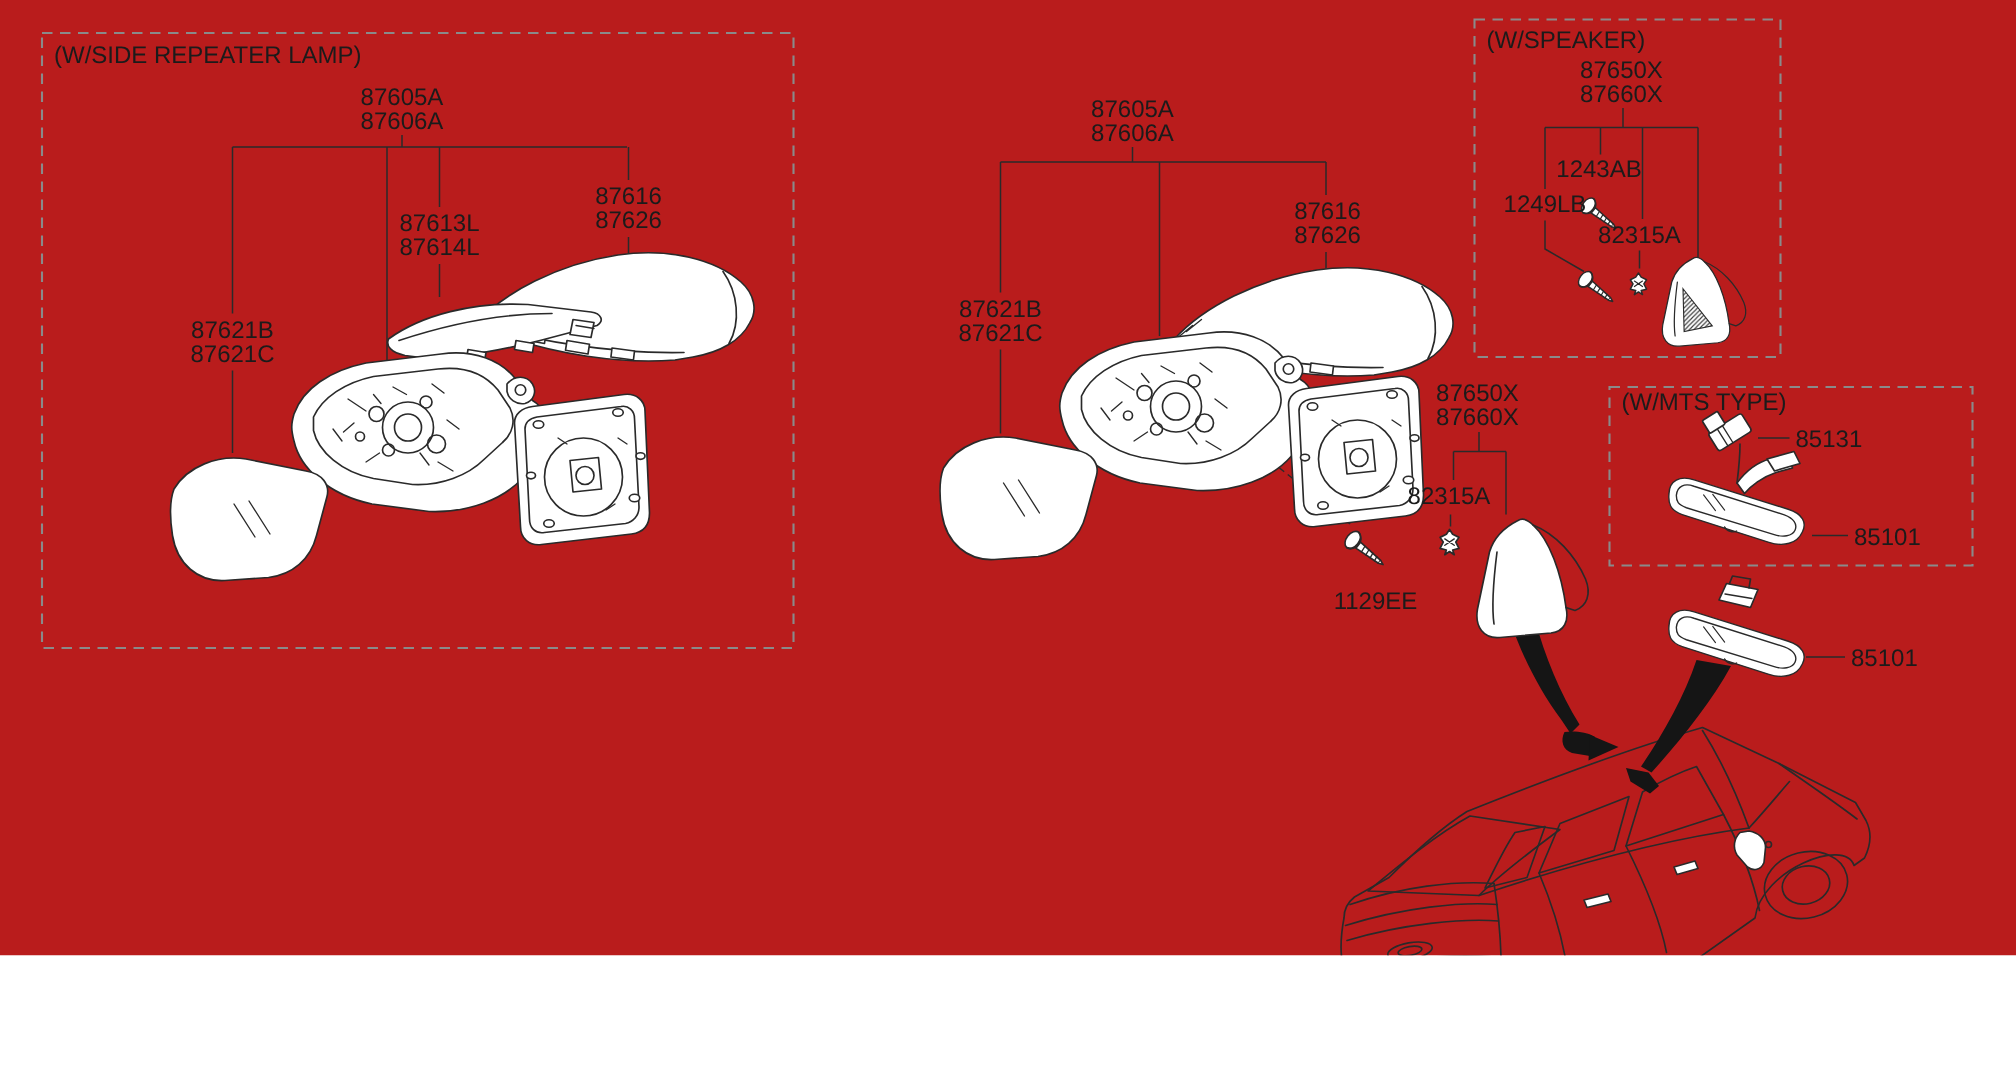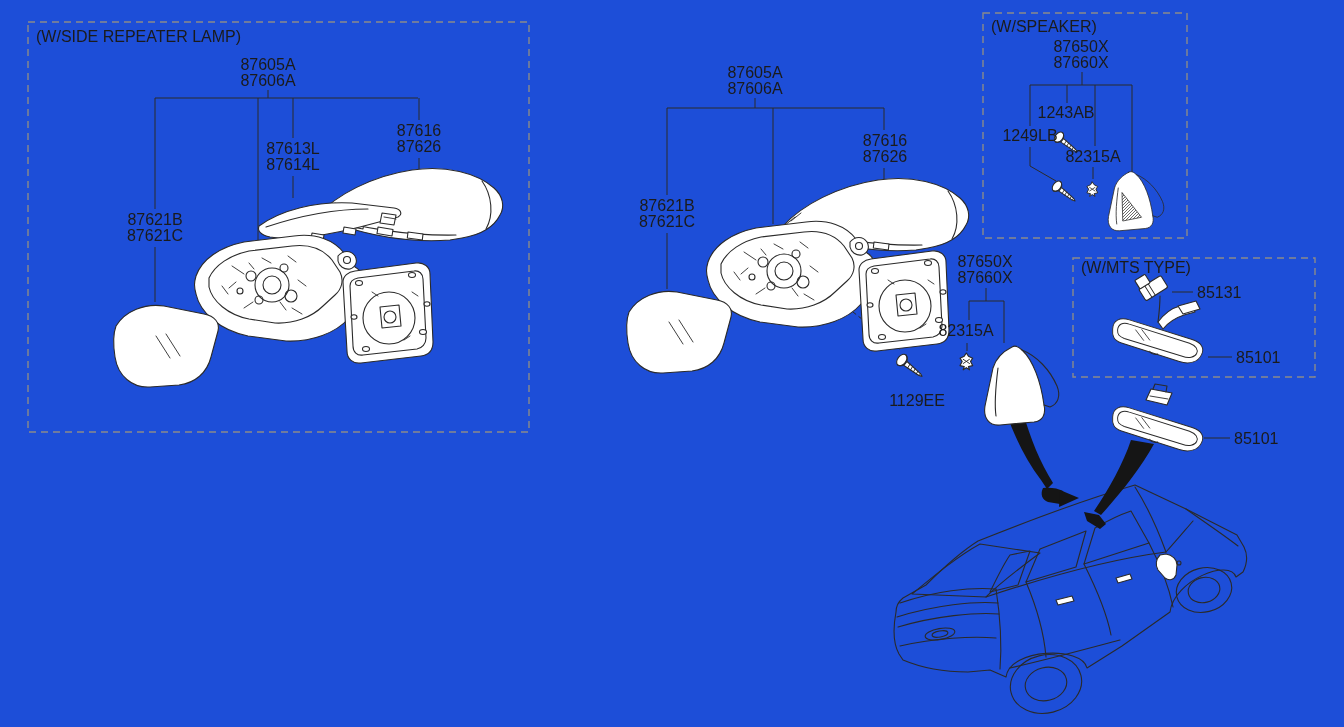--- a/index.html
+++ b/index.html
@@ -1,16 +1,16 @@
 <!DOCTYPE html>
 <html><head>
 <meta charset="utf-8">
 <style>
   html,body{margin:0;padding:0;background:#ffffff;}
-  .stage{position:relative;width:1344px;height:727px;background:#1d4ed8;overflow:hidden;}
+  .stage{position:relative;width:1344px;height:637px;background:#b91c1c;overflow:hidden;}
   svg{display:block;}
   svg text{font-family:"Liberation Sans","DejaVu Sans",sans-serif;font-size:16px;fill:#1b1b1b;}
   .ttl{font-size:16px;}
   .ln{stroke:#2a2a2a;stroke-width:1;fill:none;}
   .dashbox{stroke:#8a8a8a;stroke-width:1.4;fill:none;stroke-dasharray:7 5;}
   .part path,.part circle,.part ellipse,.part rect{stroke:#2a2a2a;stroke-width:1.1;fill:#ffffff;stroke-linejoin:round;stroke-linecap:round;}
   .part .thin{stroke-width:0.9;fill:none;}
   .part .nofill{fill:none;}
   .blk{fill:#151515;stroke:none;}
   .dk{fill:#2e2e2e;stroke:#2a2a2a;stroke-width:1;}

